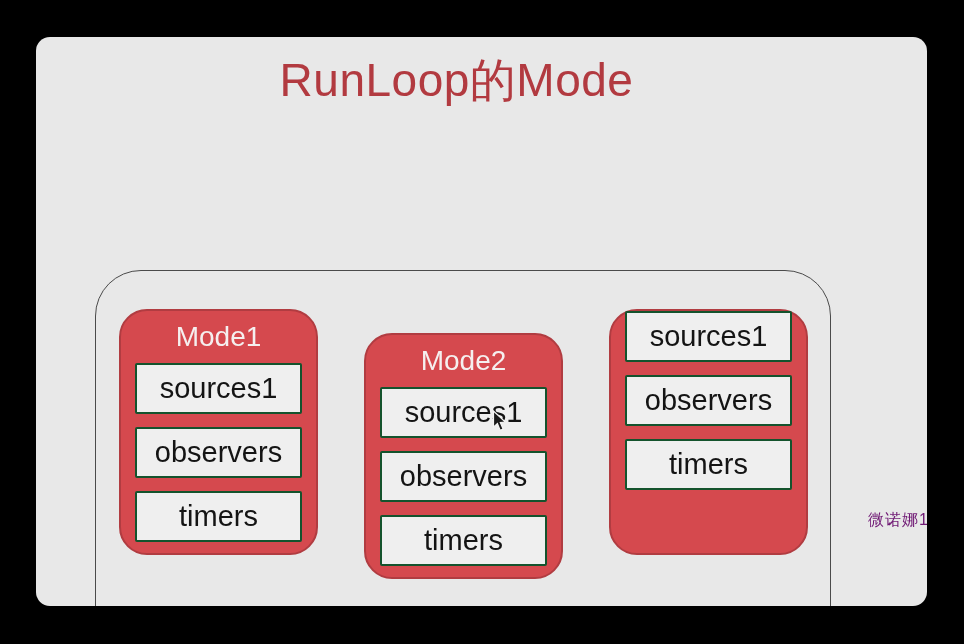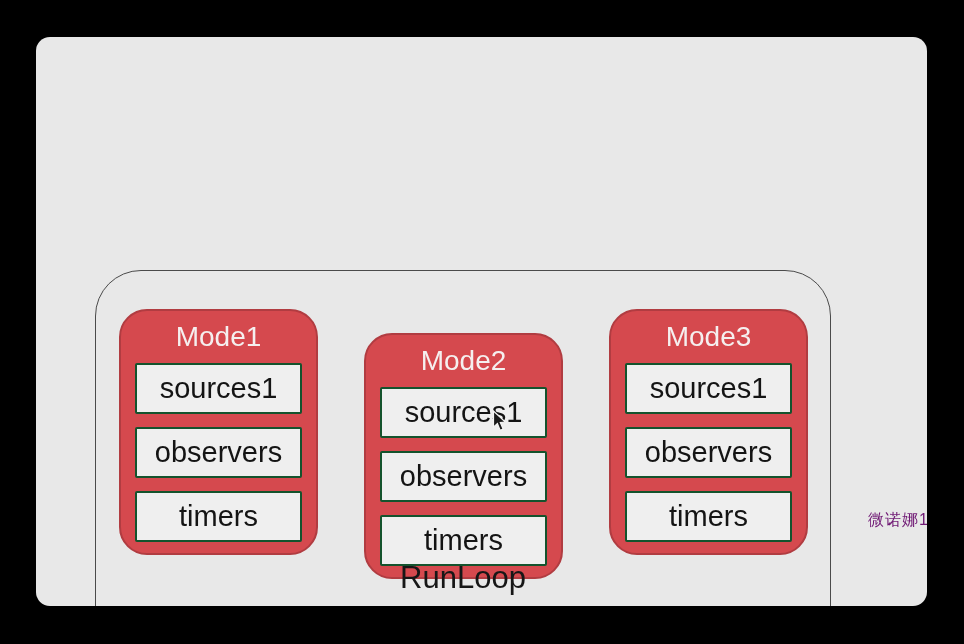--- a/index.html
+++ b/index.html
@@ -101,45 +101,44 @@
     width: 15px;
     height: 22px;
     pointer-events: none;
   }
 </style>
 </head>
 <body>
 
 <div class="slide-panel">
 
+  <div class="slide-title">RunLoop的Mode</div>
 
   <div class="runloop-container">
 
     <div class="mode-card pos-0">
       <div class="mode-title">Mode1</div>
       <div class="mode-item">sources1</div>
       <div class="mode-item">observers</div>
       <div class="mode-item">timers</div>
     </div>
 
     <div class="mode-card pos-1">
       <div class="mode-title">Mode2</div>
       <div class="mode-item">sources1</div>
       <div class="mode-item">observers</div>
       <div class="mode-item">timers</div>
     </div>
 
     <div class="mode-card pos-2">
-      <div class="mode-title">Mode3</div>
       <div class="mode-item">sources1</div>
       <div class="mode-item">observers</div>
       <div class="mode-item">timers</div>
     </div>
 
-    <div class="runloop-label">RunLoop</div>
   </div>
 
   <div class="watermark">微诺娜1</div>
 </div>
 
 <svg class="cursor" viewBox="0 0 15 22">
   <path d="M1.5 1 L1.5 17.2 L5.4 13.6 L8.2 20.4 L11.1 19.1 L8.3 12.5 L13.6 12.2 Z" fill="#1a1a1a" stroke="#f5f5f5" stroke-width="1.2"></path>
 </svg>
 
 </body></html>

